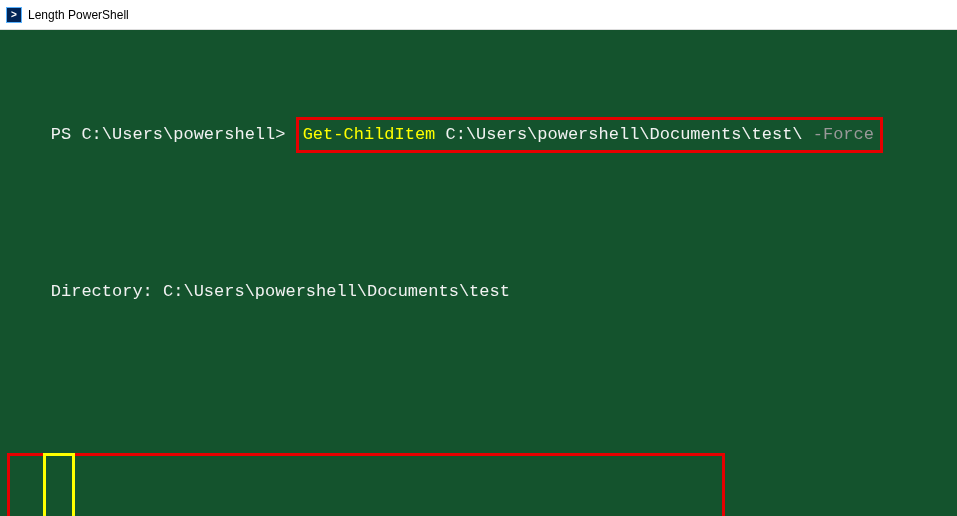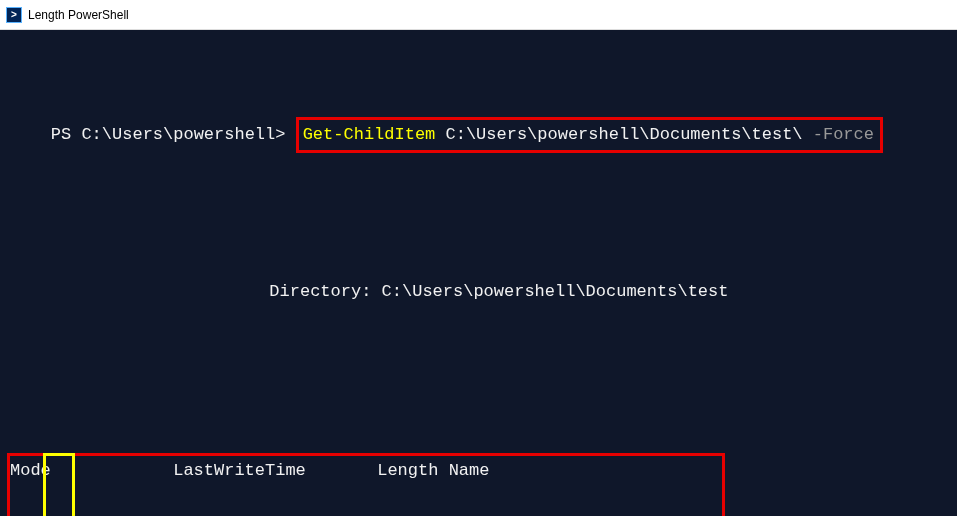--- a/index.html
+++ b/index.html
@@ -29,37 +29,37 @@
       border: 1px solid #5ab3ff;
       margin-right: 6px;
       display: flex;
       align-items: center;
       justify-content: center;
       color: #fff;
       font-size: 10px;
       font-weight: bold;
     }
     .terminal {
-      background: #0f172a;
+      background: #14532d;
       color: #f2f2f2;
       height: calc(100% - 30px);
       padding: 8px 10px 0 10px;
       white-space: pre;
       line-height: 1.55;
       position: relative;
     }
     .prompt-line { display: block; }
     .red-box {
       border: 3px solid #e60000;
       padding: 2px 6px 2px 4px;
       display: inline-block;
     }
     .cmdlet { color: #ffff00; }
     .param { color: #999999; }
-    .dir-line { margin-top: 1.2em; margin-bottom: 1.2em; display: block; padding-left: 2ch; text-align: center; }
+    .dir-line { margin-top: 1.2em; margin-bottom: 1.2em; display: block; padding-left: 2ch; }
     .listing { position: relative; }
     .listing-block {
       border: 3px solid #e60000;
       position: absolute;
       left: -3px;
       top: 48px;
       width: 718px;
       height: 83px;
       pointer-events: none;
     }
@@ -88,21 +88,20 @@
 </div>
 
 <div class="terminal">
   <div class="prompt-line">
     <span>PS</span> <span>C:\Users\powershell</span><span>&gt;</span> <span class="red-box"><span class="cmdlet">Get-ChildItem</span> <span>C:\Users\powershell\Documents\test\</span> <span class="param">-Force</span></span>
   </div>
 
   <span class="dir-line">  <span>Directory:</span> <span>C:\Users\powershell\Documents\test</span></span>
 
   <div class="listing">
-    <span class="row"><span class="head-mode">Mode</span><span class="head-lwt">LastWriteTime</span><span class="head-len">Length</span><span class="head-name">Name</span></span>
     
 
     
     
     
     
     
     
     
     

